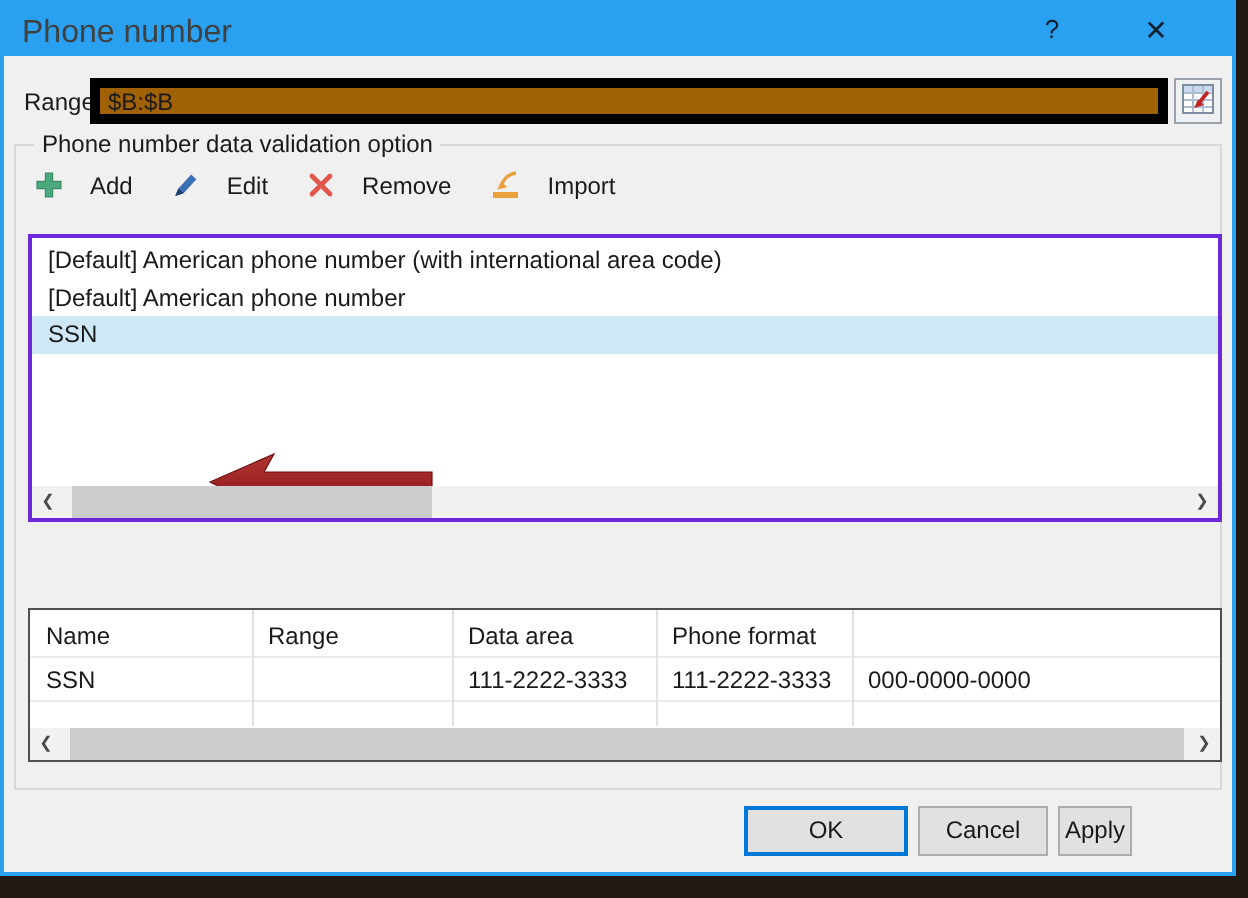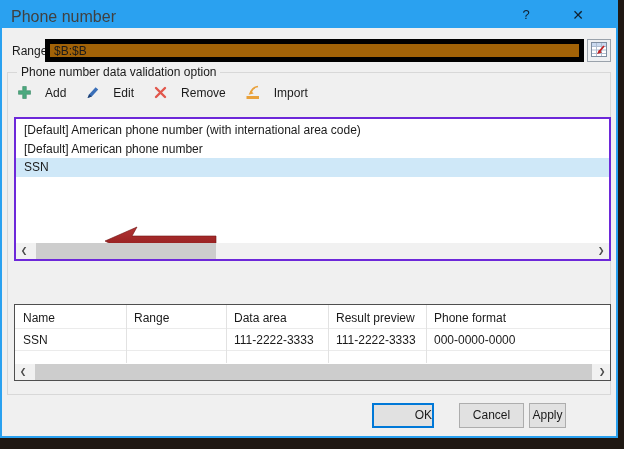--- a/index.html
+++ b/index.html
@@ -64,21 +64,21 @@
   .ghead { height:24px; line-height:26px; border-bottom:1px solid #ebebeb; }
   .gdata { height:22px; line-height:22px; border-bottom:1px solid #ebebeb; }
   .gempty { height:11px; }
   .vline { position:absolute; top:0; width:1px; height:58px; background:#e2e2e2; }
   .v0 { left:111px; } .v1 { left:211px; } .v2 { left:313px; } .v3 { left:411px; }
 
   
   .btn { position:absolute; top:401px; height:25px; background:#e1e1e1;
          border:1px solid #adadad; font-family:inherit; font-size:12px;
          color:#1a1a1a; text-align:center; line-height:21px; }
-  .btn-ok { left:370px; width:62px; border:2px solid #0078d7;text-align:right; }
+  .btn-ok { left:370px; width:82px; border:2px solid #0078d7; }
   .btn-cancel { left:457px; width:65px; }
   .btn-apply { left:527px; width:37px; }
 </style>
 </head>
 <body>
 
 <div class="screen">
   <div class="dialog">
 
     <div class="titlebar">
@@ -171,21 +171,20 @@
       <div class="grid">
         <span class="vline v0"></span>
         <span class="vline v1"></span>
         <span class="vline v2"></span>
         <span class="vline v3"></span>
 
         <div class="grow ghead">
           <span class="gcell c0">Name</span>
           <span class="gcell c1">Range</span>
           <span class="gcell c2">Data area</span>
-          <span class="gcell c3">Result preview</span>
           <span class="gcell c4">Phone format</span>
         </div>
         <div class="grow gdata">
           <span class="gcell c0">SSN</span>
           <span class="gcell c1"></span>
           <span class="gcell c2">111-2222-3333</span>
           <span class="gcell c3">111-2222-3333</span>
           <span class="gcell c4">000-0000-0000</span>
         </div>
         <div class="grow gempty"></div>

